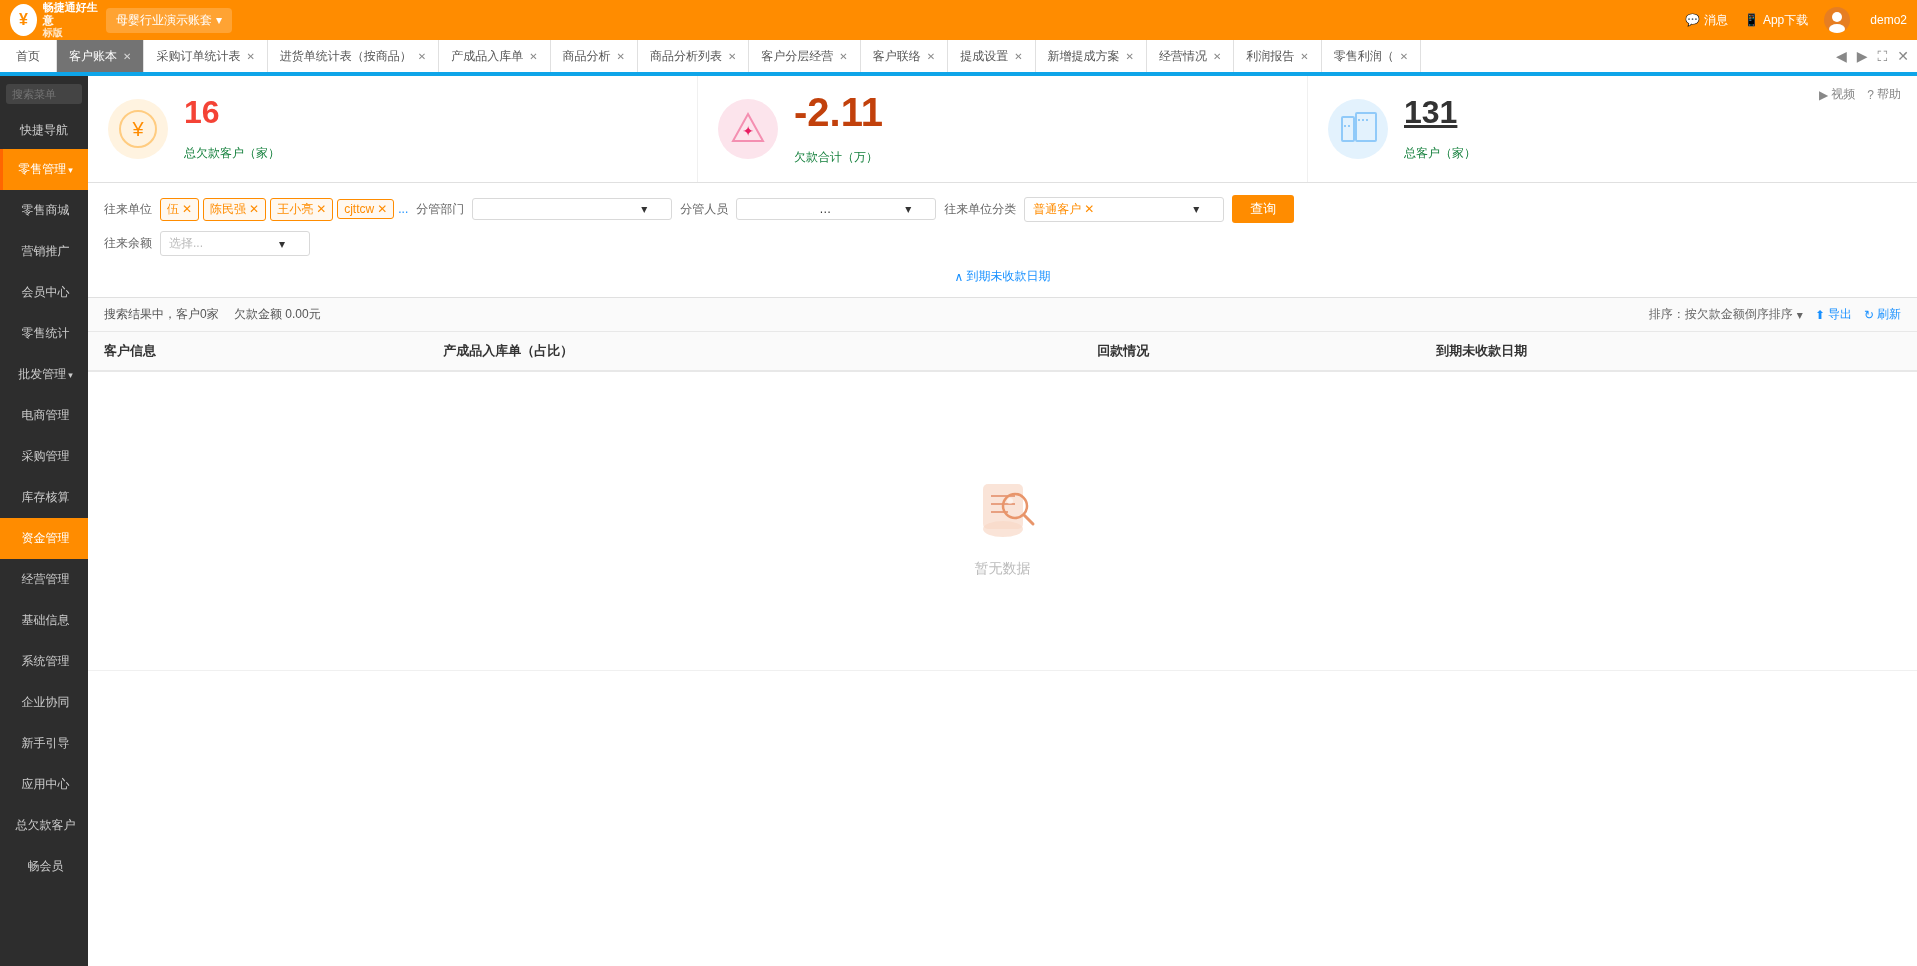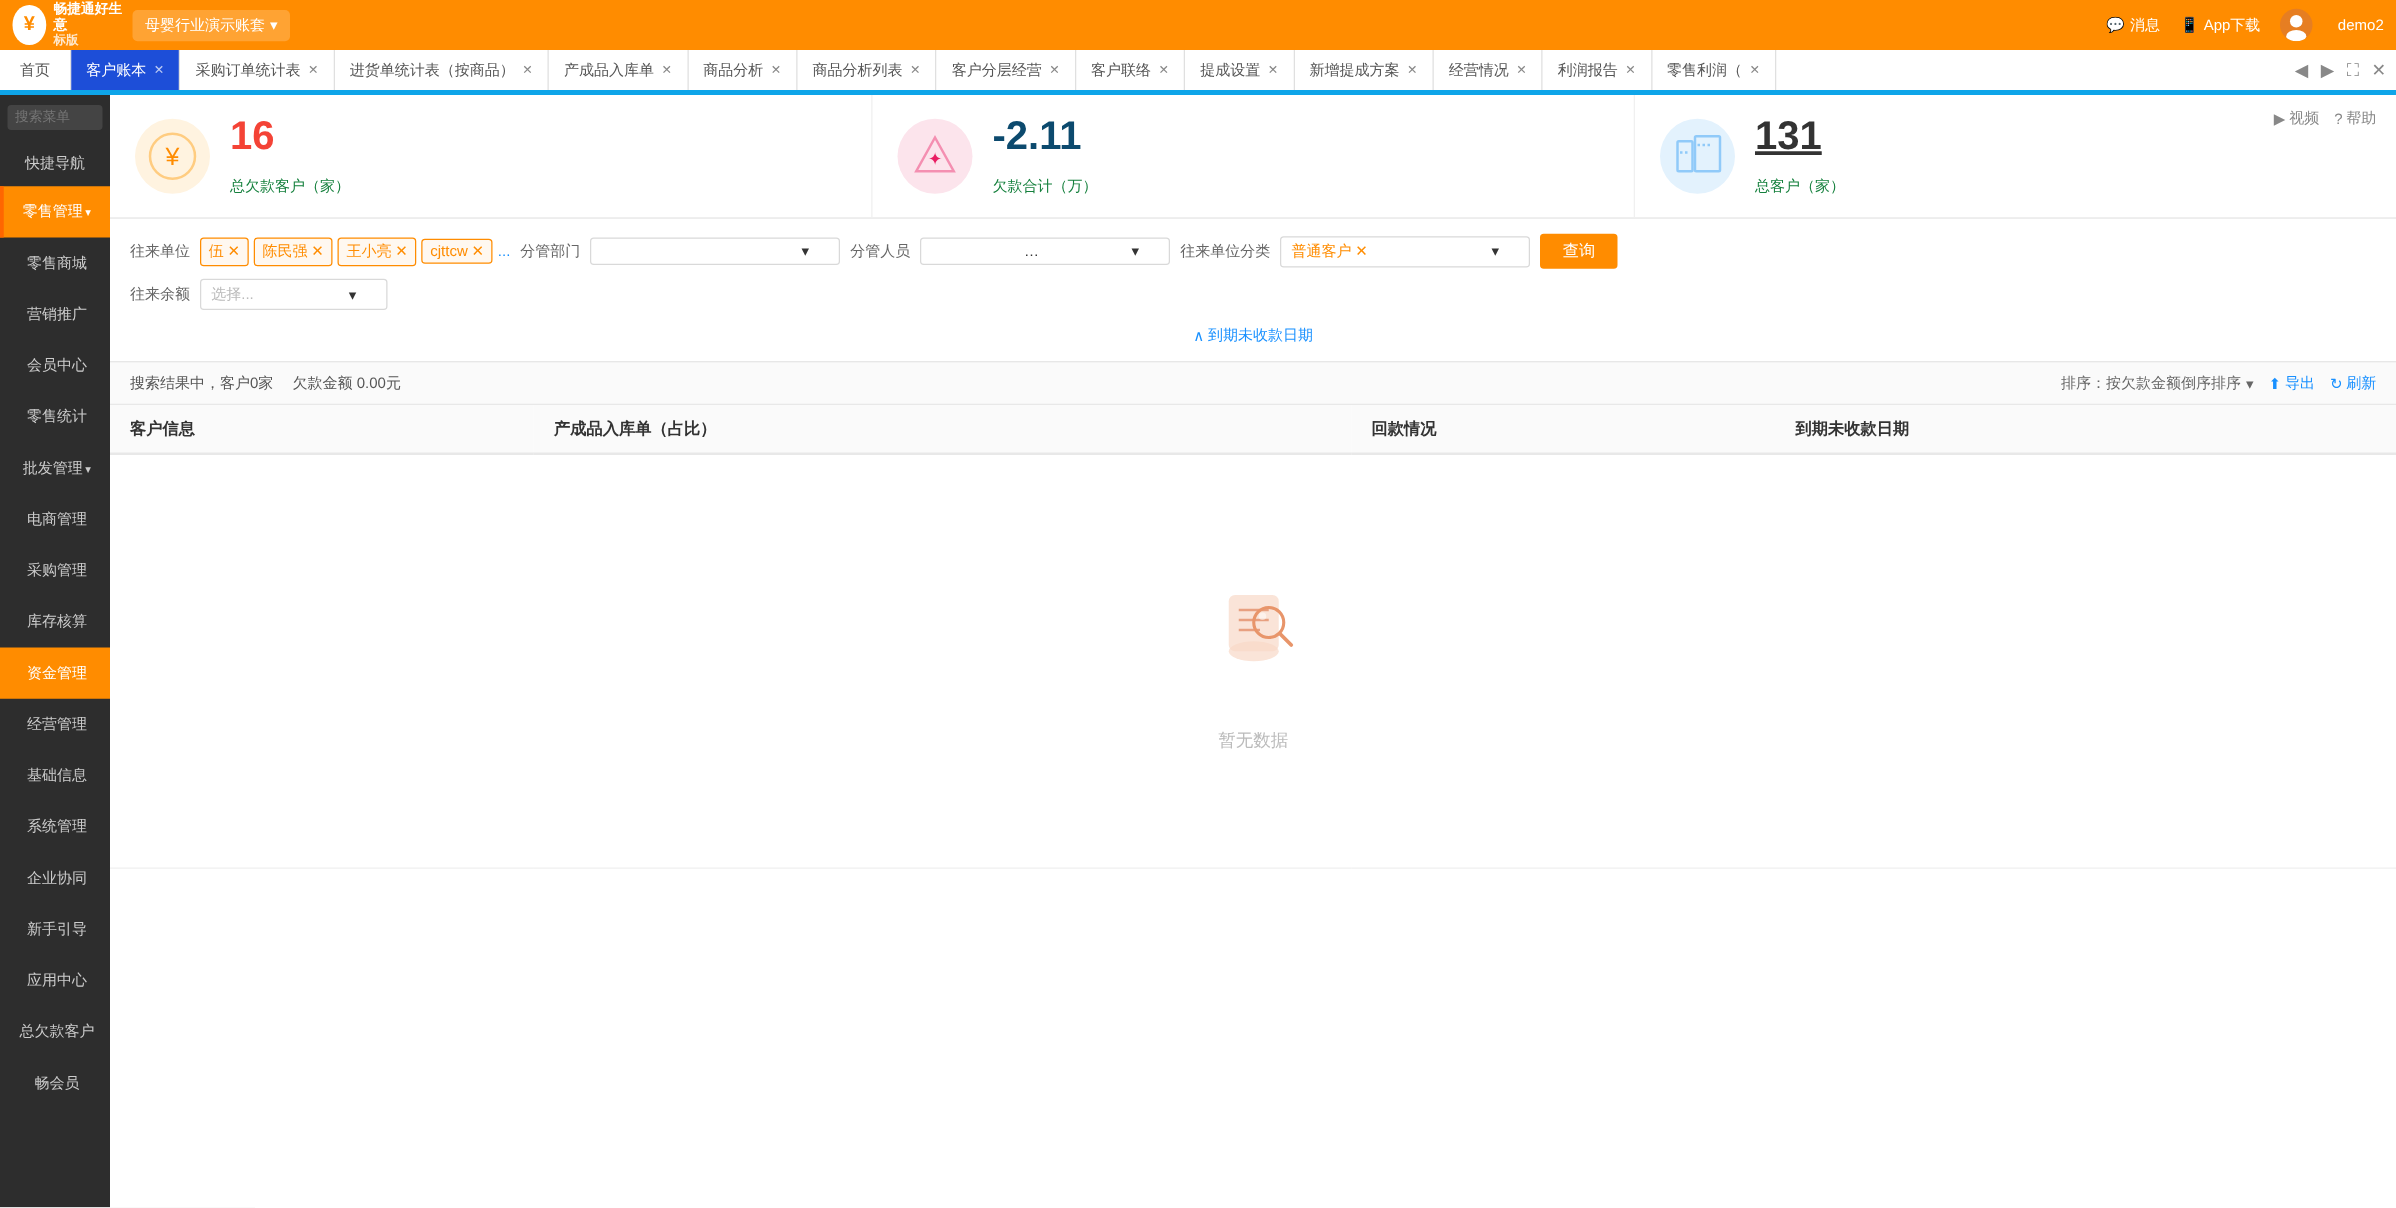--- a/index.html
+++ b/index.html
@@ -94,21 +94,21 @@
       align-items: center;
       gap: 4px;
       font-size: 12px;
       cursor: pointer;
       white-space: nowrap;
       border-right: 1px solid #e0e0e0;
       color: #555;
       flex-shrink: 0;
     }
     .nav-tab.active {
-      background: #1d4ed8;
+      background: #737373;
       color: white;
     }
     .nav-tab .close-btn {
       font-size: 10px;
       opacity: 0.7;
       margin-left: 2px;
     }
     .nav-tab-home {
       height: 36px;
       padding: 0 16px;
@@ -402,21 +402,20 @@
       padding: 80px 20px;
     }
     .empty-icon {
       width: 80px;
       height: 80px;
       margin-bottom: 16px;
     }
     .empty-text {
       font-size: 14px;
       color: #bbb;
-      margin-top: 32px;
     }
 
     
     ::-webkit-scrollbar { width: 6px; height: 6px; }
     ::-webkit-scrollbar-track { background: #f1f1f1; }
     ::-webkit-scrollbar-thumb { background: #ccc; border-radius: 3px; }
   </style>
 </head>
 <body>
 
@@ -606,21 +605,21 @@
       </div>
 
       <div class="stat-card">
         <div class="stat-icon pink">
           <svg width="40" height="40" viewBox="0 0 40 40">
             <polygon points="20,5 35,32 5,32" fill="none" stroke="#f48fb1" stroke-width="2"></polygon>
             <text x="20" y="27" text-anchor="middle" font-size="14" fill="#e91e63">✦</text>
           </svg>
         </div>
         <div class="stat-content">
-          <div class="stat-value red" style="font-size:32px;font-weight:bold;color:#0c4a6e;">-2.11</div>
+          <div class="stat-value red" style="font-size:40px;font-weight:bold;color:#c2410c;">-2.11</div>
           <div class="stat-label">欠款合计（万）</div>
         </div>
       </div>
 
       <div class="stat-card">
         <div class="stat-icon blue">
           <svg width="40" height="40" viewBox="0 0 40 40">
             <rect x="4" y="8" width="12" height="24" rx="1" fill="none" stroke="#90caf9" stroke-width="2"></rect>
             <rect x="18" y="4" width="20" height="28" rx="1" fill="none" stroke="#90caf9" stroke-width="2"></rect>
             <rect x="6" y="16" width="2" height="2" fill="#90caf9"></rect>

